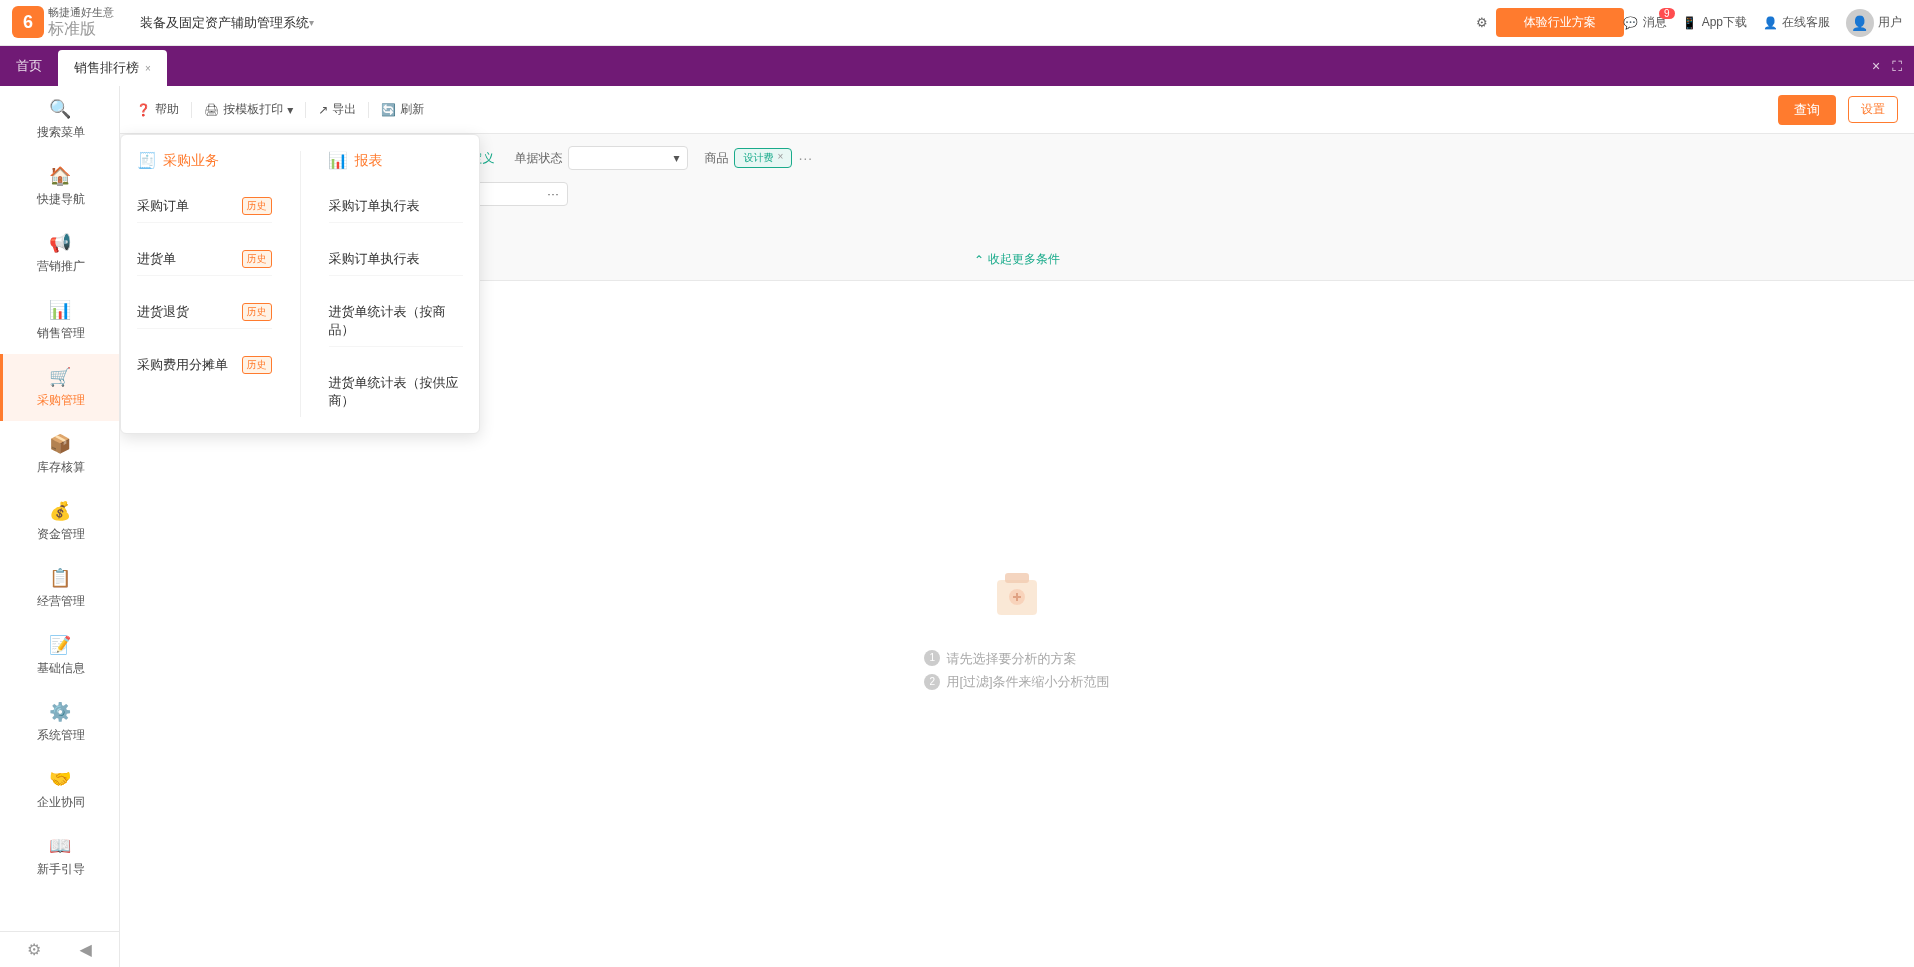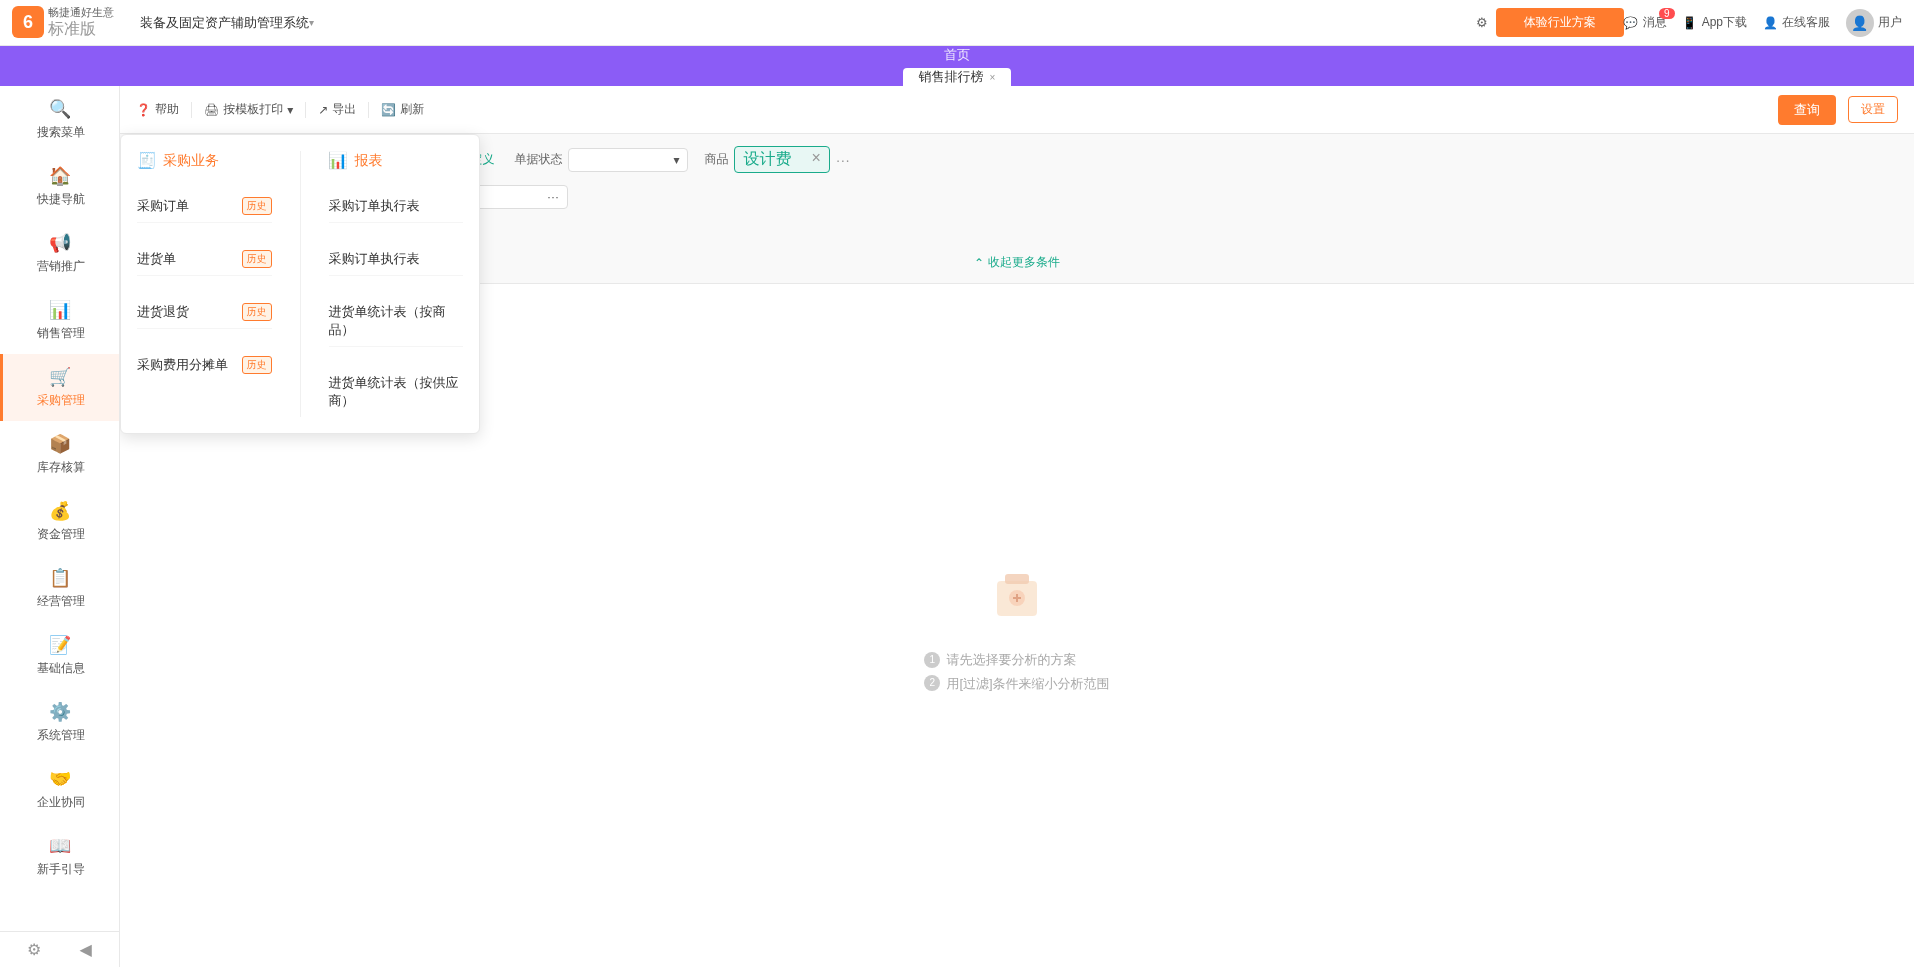--- a/index.html
+++ b/index.html
@@ -15,21 +15,21 @@
     .system-name { font-size: 13px; color: #333; }
     .system-dropdown { cursor: pointer; color: #999; font-size: 10px; }
     .topbar-settings-icon { width: 28px; height: 28px; display: flex; align-items: center; justify-content: center; cursor: pointer; color: #666; }
     .topbar-solution-btn { background: #ff7b2e; color: white; border: none; padding: 6px 28px; border-radius: 4px; cursor: pointer; font-size: 12px; }
     .topbar-right { margin-left: auto; display: flex; align-items: center; gap: 16px; }
     .topbar-action { display: flex; align-items: center; gap: 4px; color: #555; font-size: 12px; cursor: pointer; position: relative; }
     .badge { background: #ff4d4f; color: white; border-radius: 10px; font-size: 10px; padding: 0 5px; min-width: 16px; text-align: center; position: absolute; top: -6px; right: -8px; }
     .user-avatar { width: 28px; height: 28px; border-radius: 50%; background: #ccc; display: flex; align-items: center; justify-content: center; }
 
     
-    .tabbar { height: 40px; background: #8b5cf6; display: flex; align-items: center; padding: 0 0; flex-shrink: 0; flex-direction: column; }
+    .tabbar { height: 40px; background: #701a75; display: flex; align-items: center; padding: 0 0; flex-shrink: 0; }
     .tab { height: 40px; padding: 0 16px; display: flex; align-items: center; gap: 6px; cursor: pointer; font-size: 13px; color: rgba(255,255,255,0.85); }
     .tab.active { background: #fff; color: #333; border-radius: 4px 4px 0 0; margin-top: 4px; height: 36px; }
     .tab-close { color: #999; font-size: 10px; cursor: pointer; }
     .tabbar-close { margin-left: auto; padding: 0 12px; color: rgba(255,255,255,0.8); cursor: pointer; font-size: 14px; display: flex; gap: 12px; }
 
     
     .main { display: flex; flex: 1; overflow: hidden; }
 
     
     .sidebar { width: 120px; background: #fff; border-right: 1px solid #e8e8e8; display: flex; flex-direction: column; flex-shrink: 0; }
@@ -48,21 +48,21 @@
     .toolbar-btn-orange { background: #ff7b2e; color: white; border: none; padding: 6px 16px; border-radius: 4px; cursor: pointer; font-size: 13px; font-weight: 500; }
     .toolbar-btn-set { background: white; color: #ff7b2e; border: 1px solid #ff7b2e; padding: 4px 12px; border-radius: 4px; cursor: pointer; font-size: 12px; }
     .toolbar-sep { width: 1px; height: 16px; background: #e8e8e8; }
     .toolbar-spacer { flex: 1; }
 
     
     .filter-area { background: #f9f9f9; padding: 12px 16px; border-bottom: 1px solid #e8e8e8; flex-shrink: 0; }
     .filter-row { display: flex; align-items: center; gap: 16px; margin-bottom: 10px; flex-wrap: wrap; }
     .filter-item { display: flex; align-items: center; gap: 6px; font-size: 12px; color: #555; }
     .filter-label { white-space: nowrap; color: #666; }
-    .filter-tag { background: #e8f7f4; border: 1px solid #1aab8b; border-radius: 4px; padding: 2px 8px; font-size: 16px; color: #1aab8b; display: flex; align-items: flex-start; gap: 20px; }
+    .filter-tag { background: #e8f7f4; border: 1px solid #1aab8b; border-radius: 4px; padding: 2px 8px; font-size: 10px; color: #1aab8b; display: flex; align-items: flex-start; gap: 4px; }
     .filter-tag-close { cursor: pointer; color: #999; }
     .filter-dots { color: #999; cursor: pointer; font-size: 14px; }
     .date-range { display: flex; align-items: center; gap: 4px; border: 1px solid #ddd; border-radius: 4px; padding: 4px 8px; background: white; font-size: 12px; color: #333; cursor: pointer; }
     .quick-dates { display: flex; gap: 4px; }
     .quick-date { font-size: 12px; color: #1aab8b; cursor: pointer; padding: 2px 4px; }
     .quick-date.separator { color: #ccc; }
     .collapse-btn { display: flex; align-items: center; gap: 4px; color: #1aab8b; font-size: 12px; cursor: pointer; margin: 4px auto 0; width: fit-content; }
 
     
     .empty-state { flex: 1; display: flex; flex-direction: column; align-items: center; justify-content: center; gap: 12px; background: white; }

